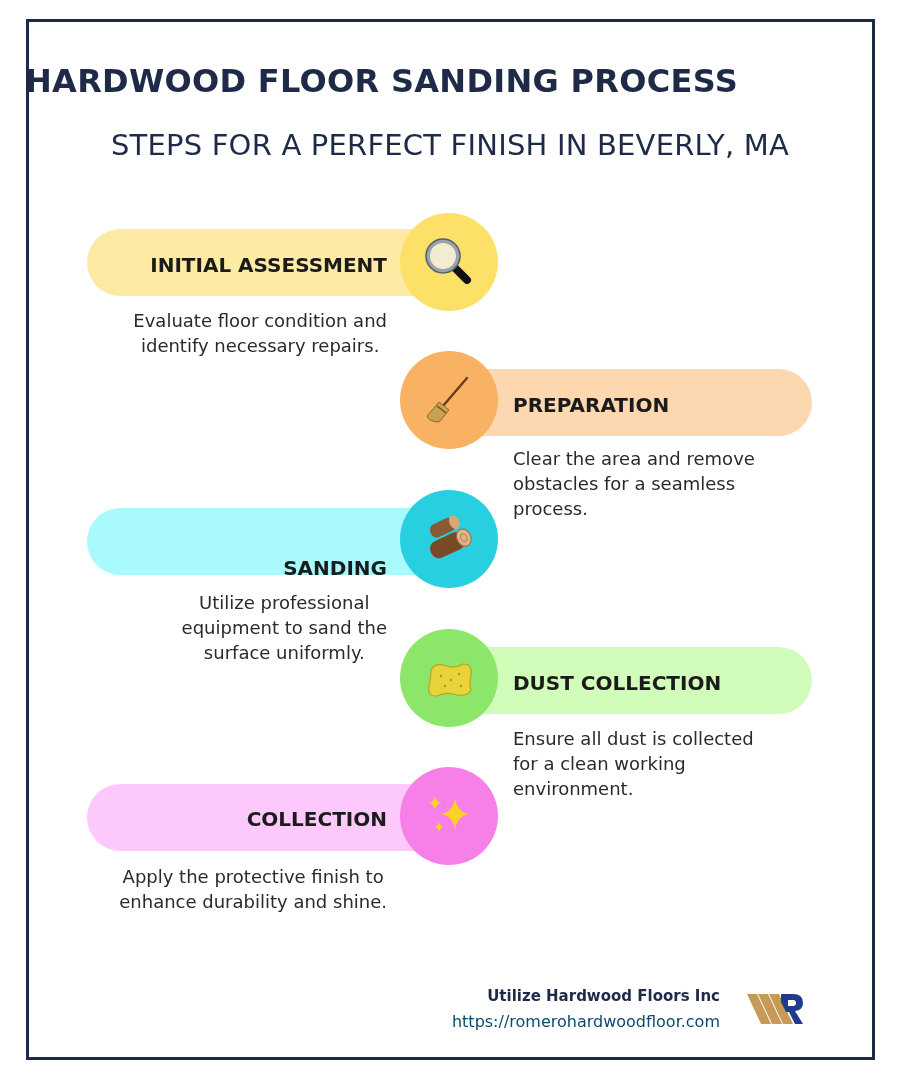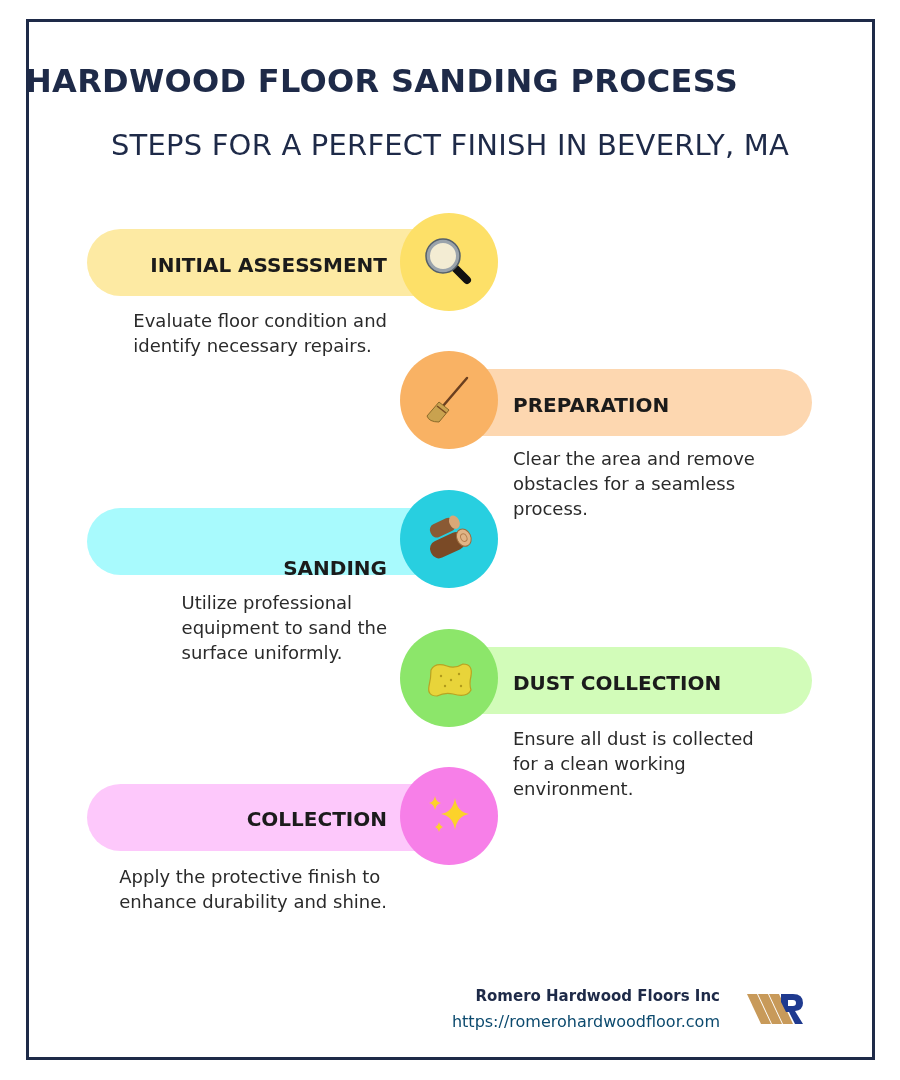--- a/index.html
+++ b/index.html
@@ -27,21 +27,21 @@
     font-size: 20px; color: #1b1b1b; line-height: 24px;
   }
   .circle {
     position: absolute; width: 98px; height: 98px; border-radius: 50%;
     display: flex; align-items: center; justify-content: center;
   }
   .desc {
     position: absolute; font-family: "DejaVu Sans", sans-serif; font-size: 18px;
     color: #2a2a2a; line-height: 25px; white-space: pre-line;
   }
-  .desc.right { text-align: left; }
+  .desc.right { text-align: center; }
   .desc.left { text-align: left; }
   .footer-name {
     position: absolute; right: 180px; top: 987px; font-family: "DejaVu Sans", sans-serif;
     font-weight: bold; font-size: 15px; color: #1e2a48; text-align: right;
   }
   .footer-url {
     position: absolute; right: 180px; top: 1012px; font-family: "DejaVu Sans", sans-serif;
     font-size: 16px; color: #0c4a6e; text-align: right;
   }
   .logo { position: absolute; left: 745px; top: 992px; width: 60px; height: 34px; }
@@ -127,20 +127,20 @@
     <svg width="56" height="56" viewBox="0 0 56 56">
       <path d="M34 10 Q36 24 48 26 Q36 28 34 42 Q32 28 20 26 Q32 24 34 10 Z" fill="#fcd22a"></path>
       <path d="M14 8 Q15 14 20 15 Q15 16 14 22 Q13 16 8 15 Q13 14 14 8 Z" fill="#fcd22a"></path>
       <path d="M18 34 Q19 38 22 39 Q19 40 18 44 Q17 40 14 39 Q17 38 18 34 Z" fill="#fcd22a"></path>
     </svg>
   </div>
   <div class="desc right" style="right:513px; top:864px;">Apply the protective finish to
 enhance durability and shine.</div>
 </div>
 
-<div class="footer-name">Romero Hardwood Floors Inc</div>
+<div class="footer-name">Utilize Hardwood Floors Inc</div>
 <div class="footer-url">https://romerohardwoodfloor.com</div>
 <svg class="logo" viewBox="0 0 60 34">
   <polygon points="2,2 12,2 26,32 16,32" fill="#c89a5a"></polygon>
   <polygon points="13,2 23,2 37,32 27,32" fill="#c89a5a"></polygon>
   <polygon points="24,2 34,2 48,32 38,32" fill="#c89a5a"></polygon>
   <path d="M36 2 L48 2 Q58 2 58 11 Q58 18 50 19 L58 32 L50 32 L44 20 L41 20 L36 10 Z M43 8 L43 14 L48 14 Q51 14 51 11 Q51 8 48 8 Z" fill="#1f3a8f"></path>
 </svg>
 
 </body></html>

